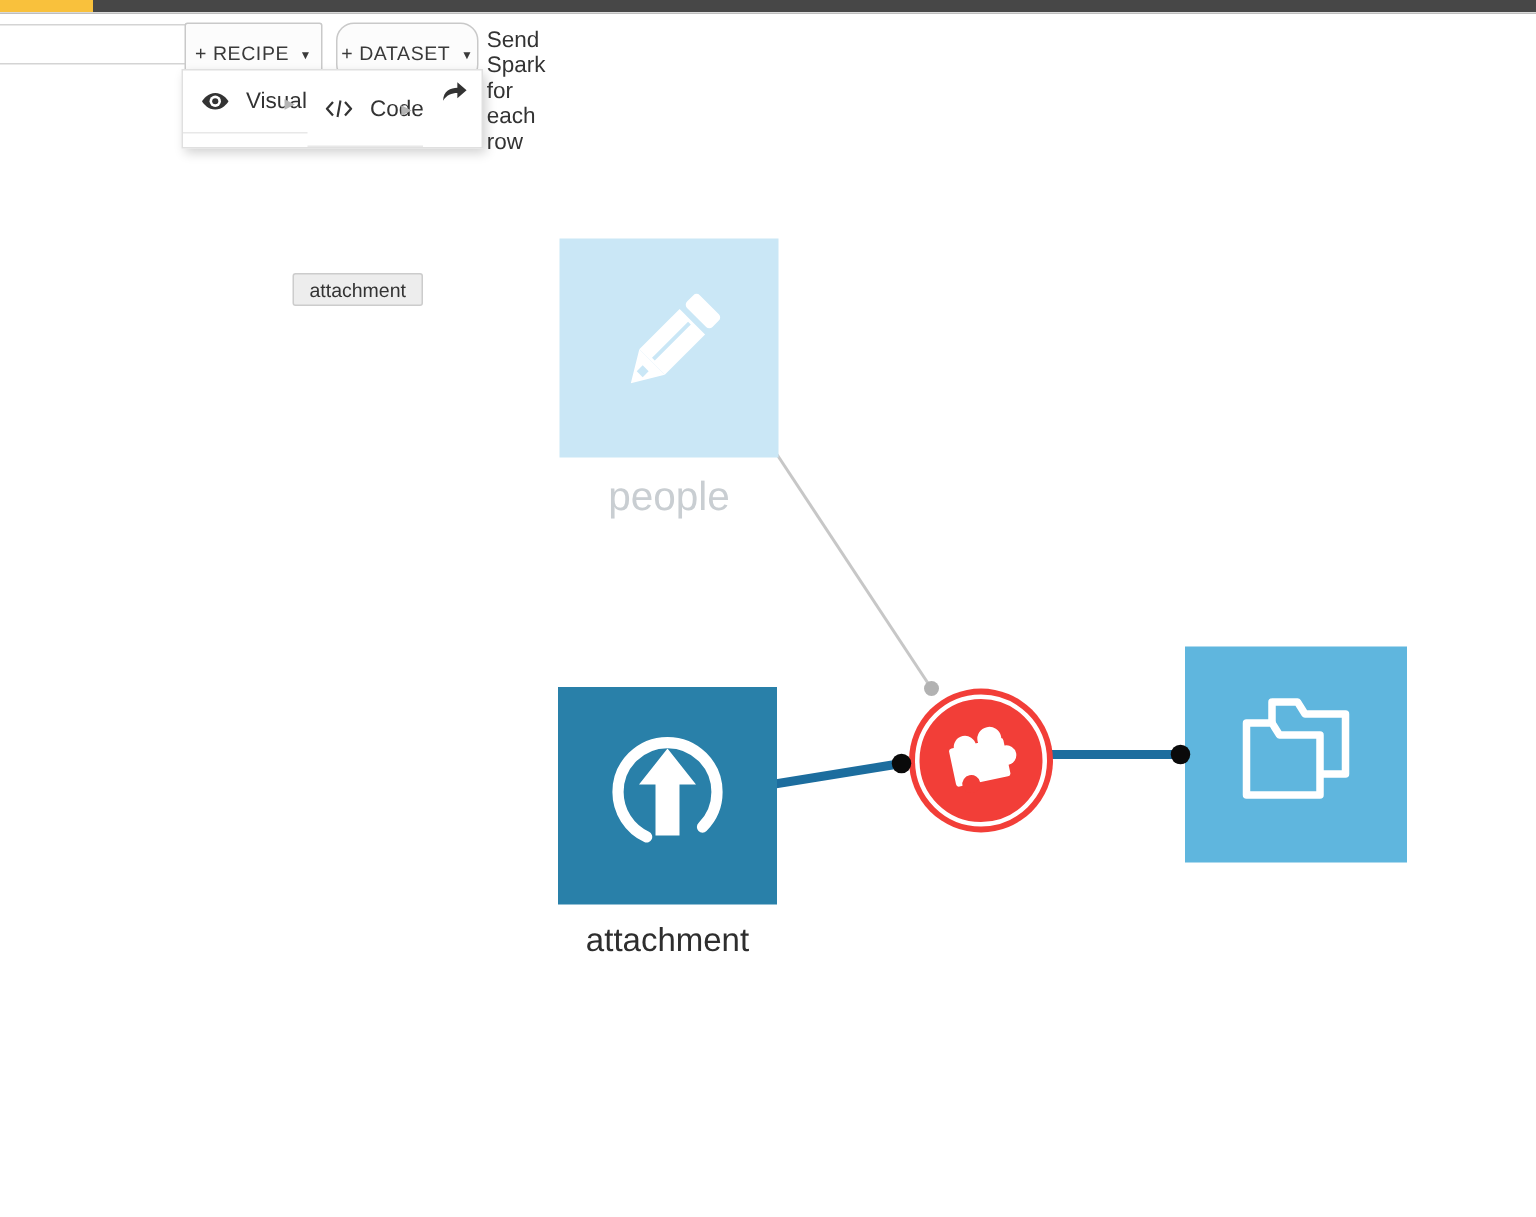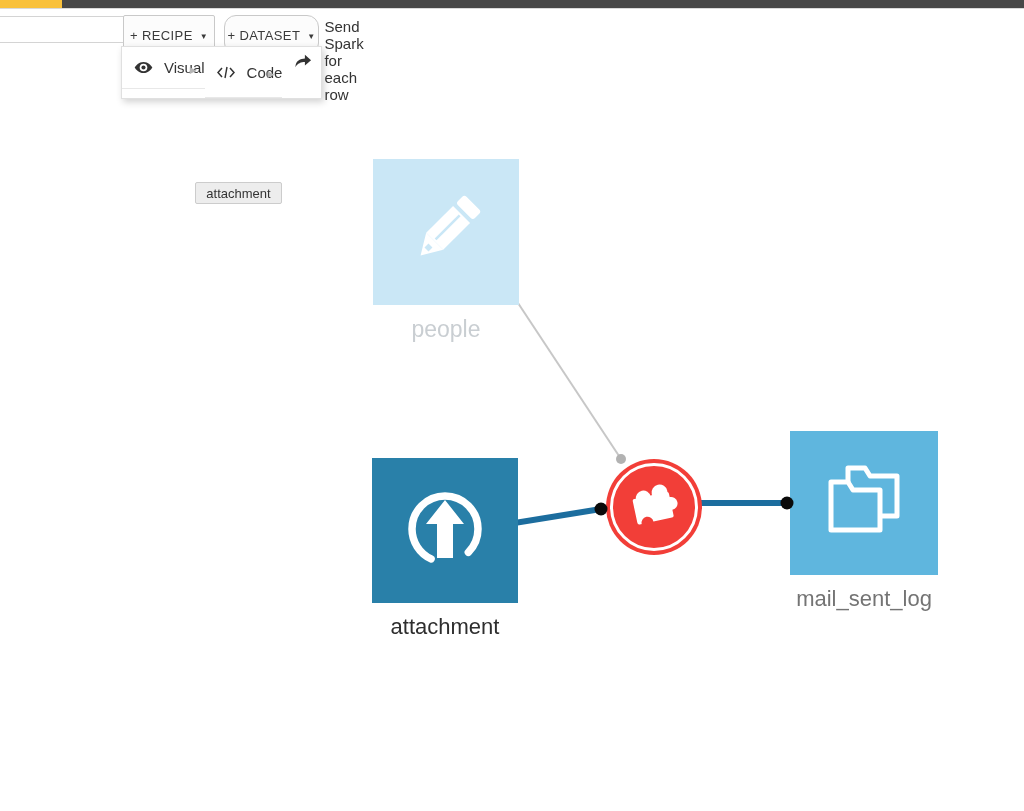--- a/index.html
+++ b/index.html
@@ -39,21 +39,21 @@
   
   .edges,.dots{position:absolute;left:0;top:0;width:1024px;height:811px;pointer-events:none;}
   .edges{z-index:1;} .dots{z-index:5;}
   .flow-node{position:absolute;z-index:3;display:flex;align-items:center;justify-content:center;cursor:pointer;}
   .node-people{left:373px;top:159px;width:146px;height:146px;background:#cae7f6;}
   .node-attachment{left:372px;top:458px;width:146px;height:145px;background:#2980a9;}
   .node-folder{left:790px;top:431px;width:148px;height:144px;background:#5fb6de;}
   .node-plugin{left:606px;top:459px;width:96px;height:96px;background:#f23e38;border-radius:50%;z-index:4;}
   .plugin-ring{position:absolute;left:4px;top:4px;right:4px;bottom:4px;border:3px solid #fff;border-radius:50%;}
   .node-label{position:absolute;z-index:3;text-align:center;cursor:default;}
-  .label-people{left:373px;top:316px;width:146px;font-size:23px;color:#c9ced2;}
+  .label-people{left:373px;top:316px;width:146px;font-size:27px;color:#c9ced2;}
   .label-attachment{left:372px;top:614px;width:146px;font-size:22px;color:#2e2e2e;}
   .label-folder{left:780px;top:586px;width:168px;font-size:22px;color:#747474;}
   .pencil-rot{transform:rotate(45deg);}
   .puzzle-rot{transform:rotate(-12deg);}
 </style>
 </head>
 <body>
 
 <div class="stage">
 
@@ -151,21 +151,20 @@
   </div>
 
   <div class="flow-node node-folder">
     <span>
       <svg width="92" height="82" viewBox="0 0 92 82">
         <path d="M30 8 h17 l5 8 h27 v40 h-49 z" fill="none" stroke="#fff" stroke-width="5" stroke-linejoin="round"></path>
         <path d="M13 22 h17 l5 8 h27 v40 h-49 z" fill="#5fb6de" stroke="#fff" stroke-width="5" stroke-linejoin="round"></path>
       </svg>
     </span>
   </div>
-  <div class="node-label label-folder">mail_sent_log</div>
 
   <svg class="dots">
     <circle cx="621" cy="459" r="5" fill="#b2b2b2"></circle>
     <circle cx="601" cy="509" r="6.5" fill="#0a0a0a"></circle>
     <circle cx="787" cy="503" r="6.5" fill="#0a0a0a"></circle>
   </svg>
 
 </div>
 
 </body></html>

